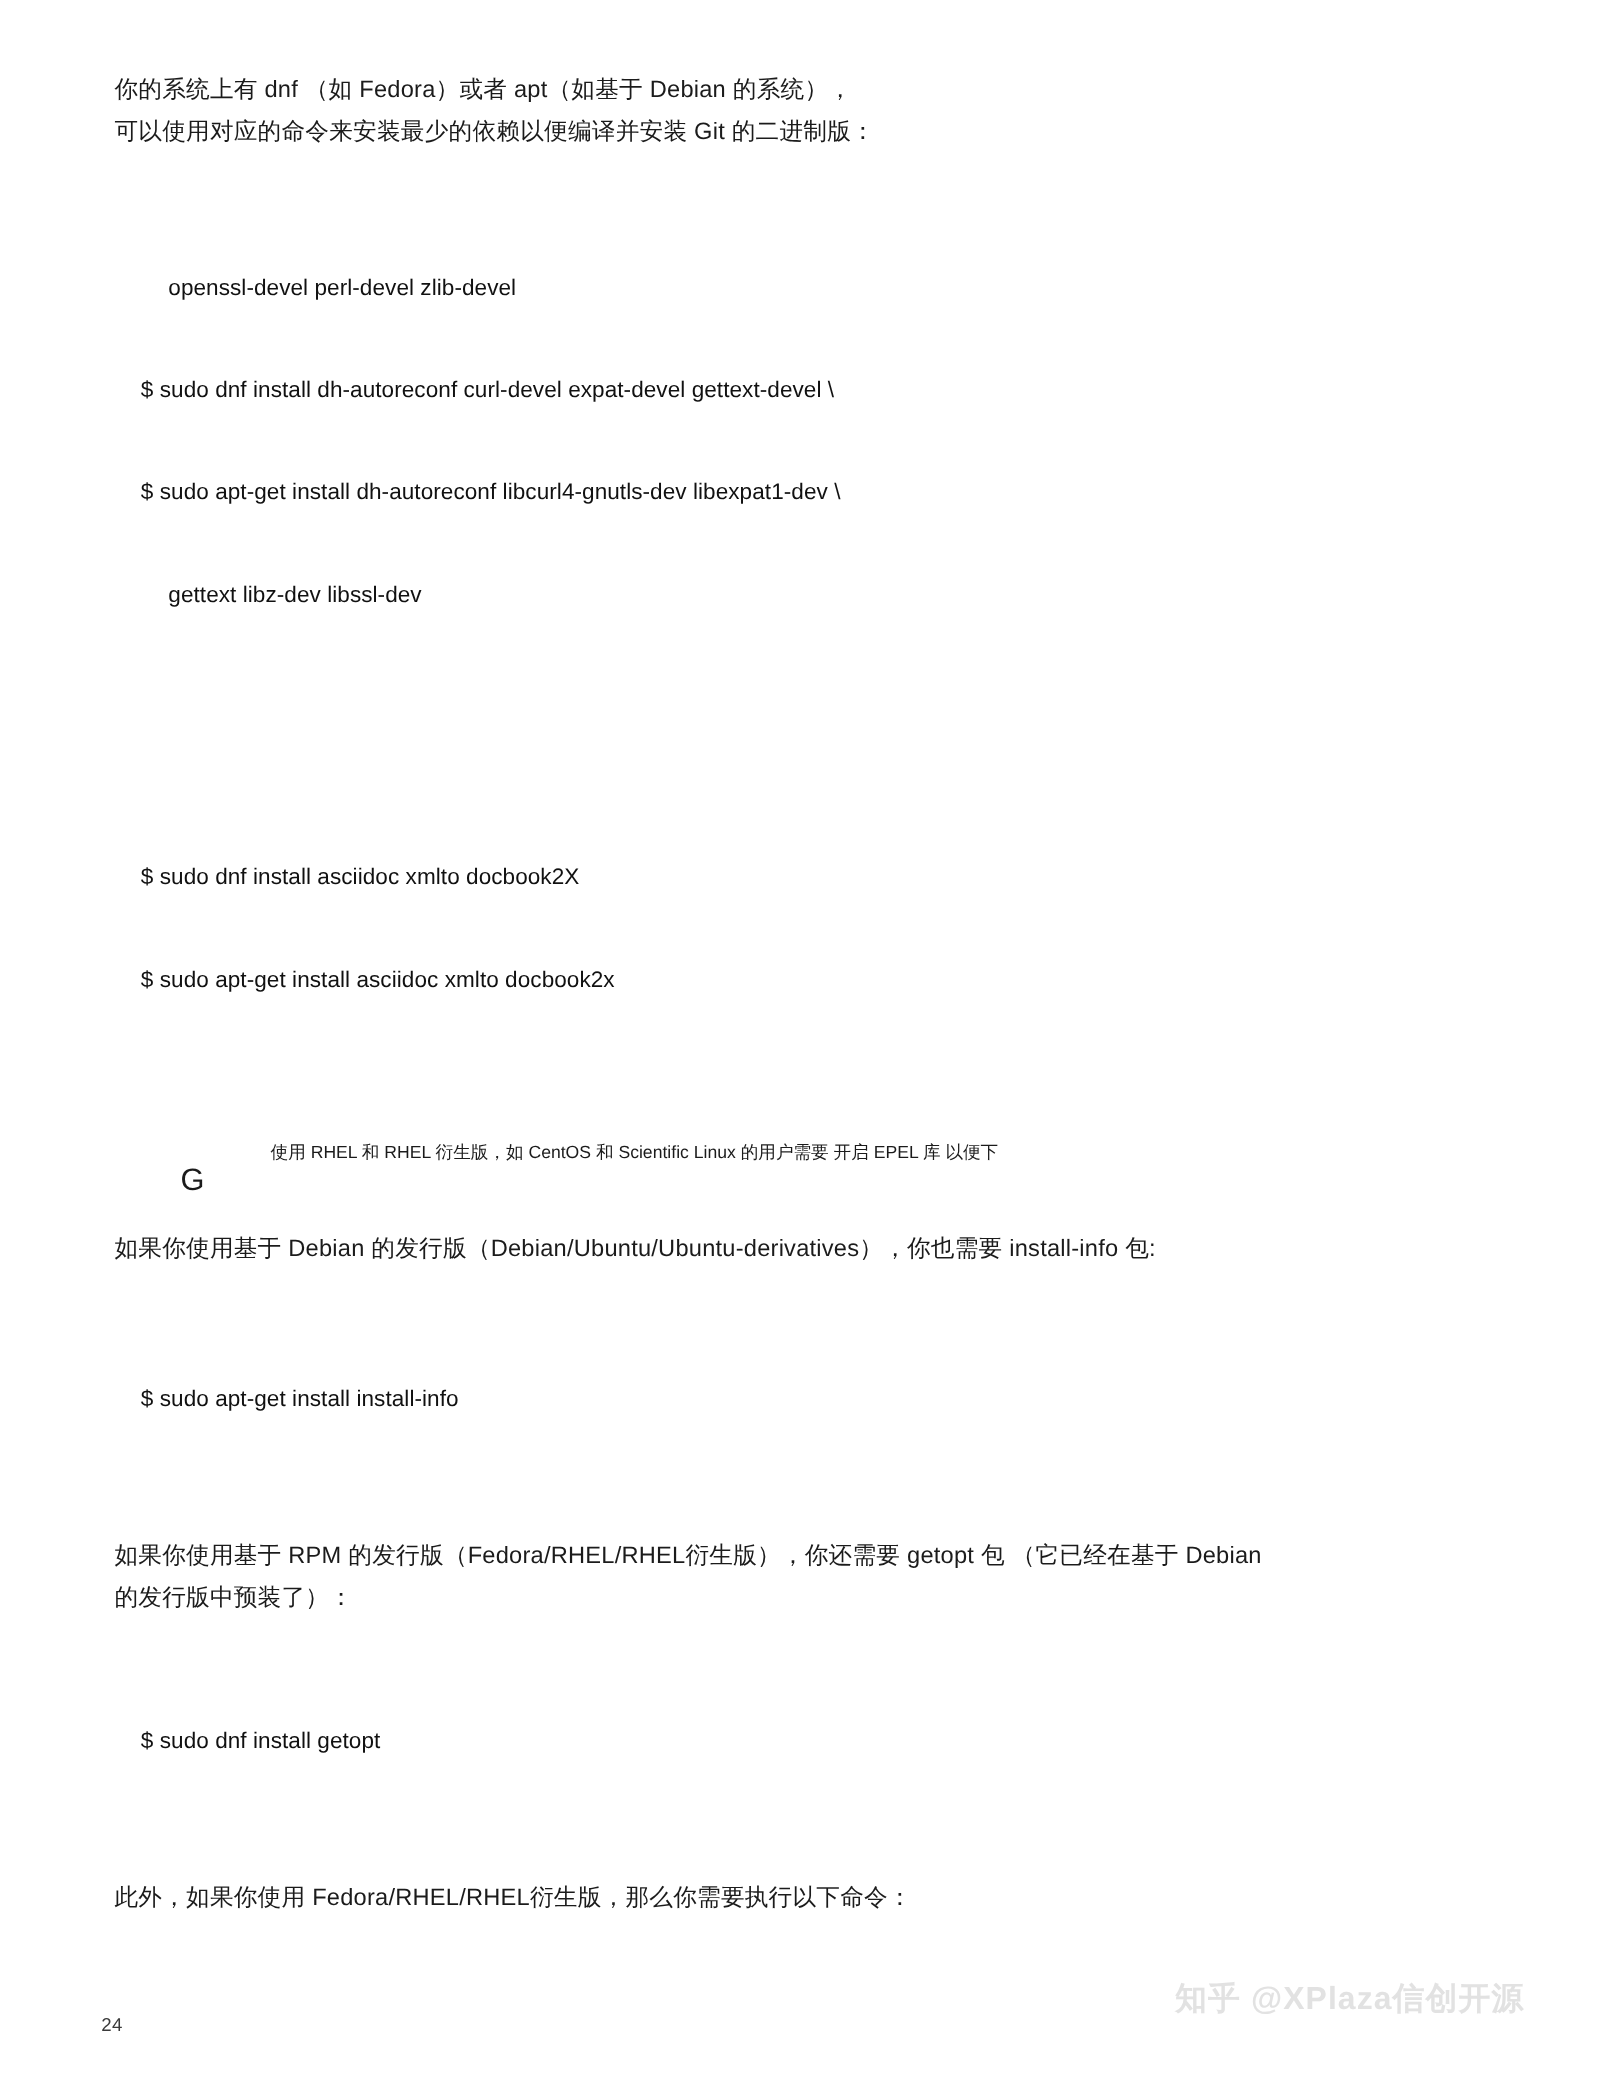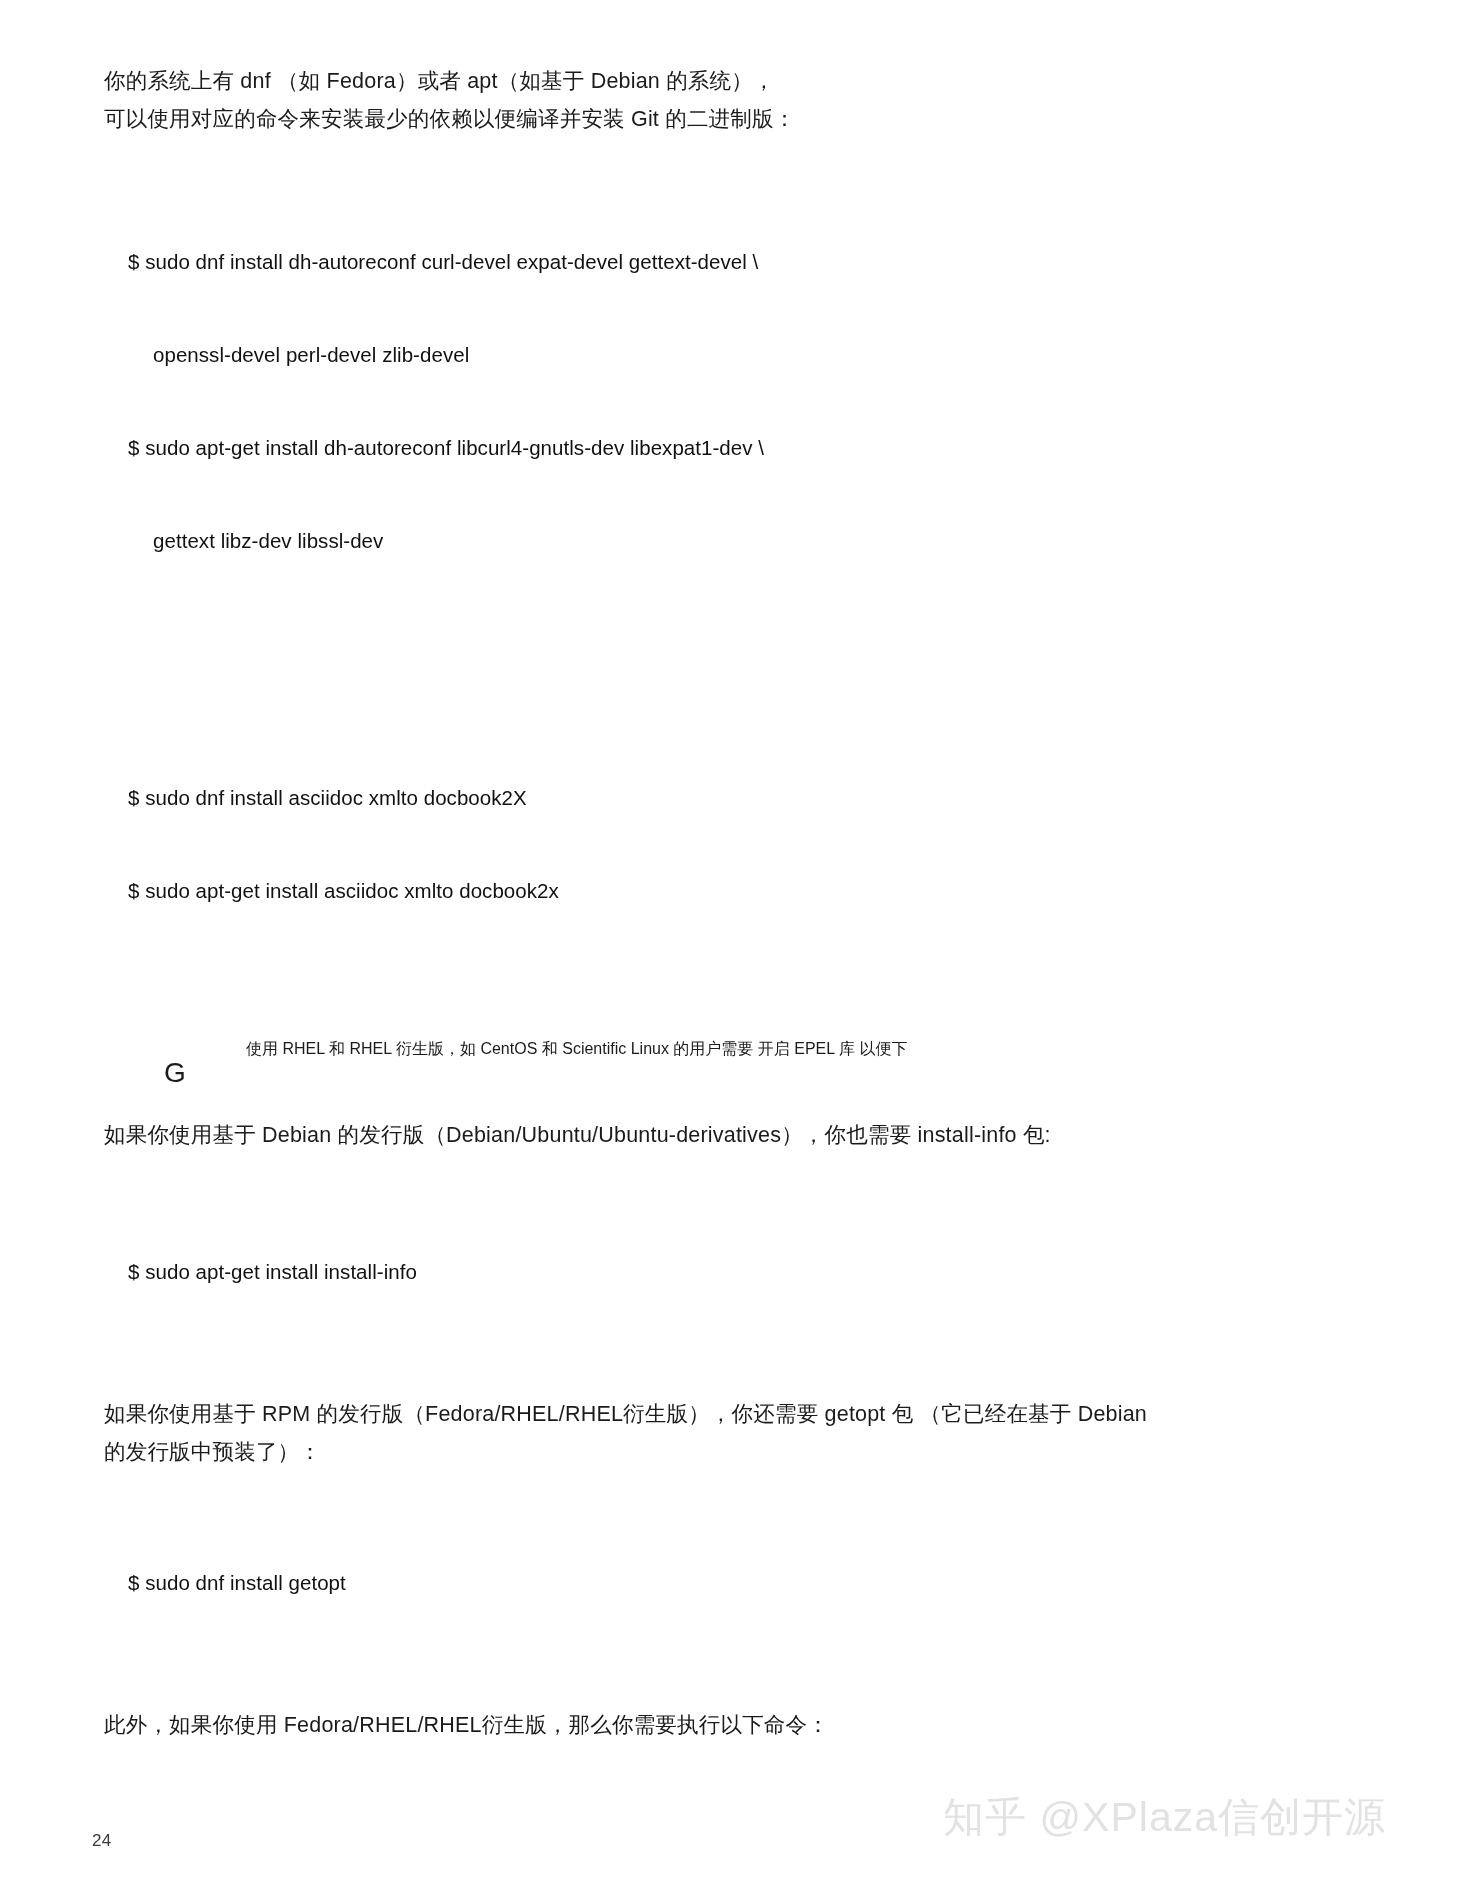--- a/index.html
+++ b/index.html
@@ -86,25 +86,25 @@
     left: 92px;
     bottom: 38px;
     font-size: 17px;
     color: #3a3a3a;
     letter-spacing: 0.4px;
   }
   .watermark {
     position: absolute;
     right: 74px;
     bottom: 52px;
-    font-size: 41px;
+    font-size: 29px;
     line-height: 40px;
     color: #e2e2e2;
     letter-spacing: 1px;
-    font-weight: 400;
+    font-weight: 700;
     white-space: nowrap;
     user-select: none;
   }
 </style>
 </head>
 <body>
 
 <div class="page">
 
   <div class="content">
@@ -112,22 +112,22 @@
     <div class="sp-62"></div>
 
     <div class="para">
       <div>你的系统上有 dnf （如 Fedora）或者 apt（如基于 Debian 的系统），</div>
       <div>可以使用对应的命令来安装最少的依赖以便编译并安装 Git 的二进制版：</div>
     </div>
 
     <div class="sp-46"></div>
 
     <div class="code-block">
+      <div class="code-line cont">openssl-devel perl-devel zlib-devel</div>
       <div class="code-line">$ sudo dnf install dh-autoreconf curl-devel expat-devel gettext-devel \</div>
-      <div class="code-line cont">openssl-devel perl-devel zlib-devel</div>
       <div class="code-line">$ sudo apt-get install dh-autoreconf libcurl4-gnutls-dev libexpat1-dev \</div>
       <div class="code-line cont">gettext libz-dev libssl-dev</div>
     </div>
 
     <div class="sp-56"></div>
 
 
     <div class="sp-46"></div>
 
     <div class="code-block">

